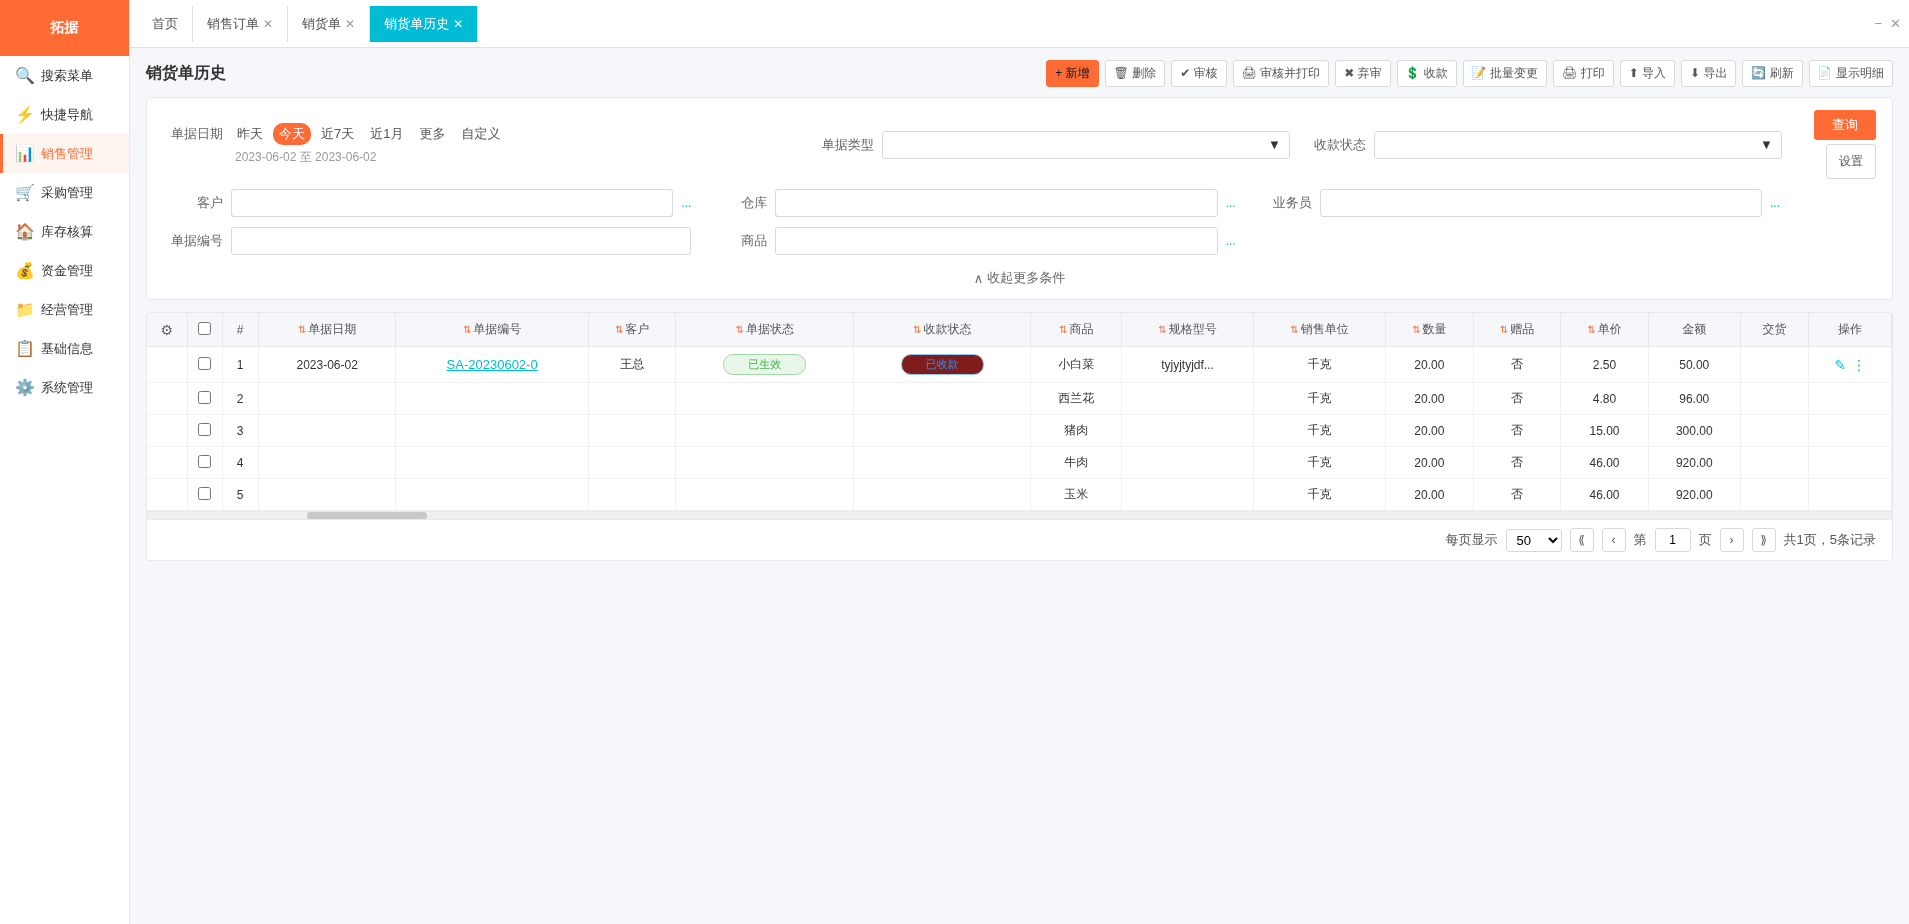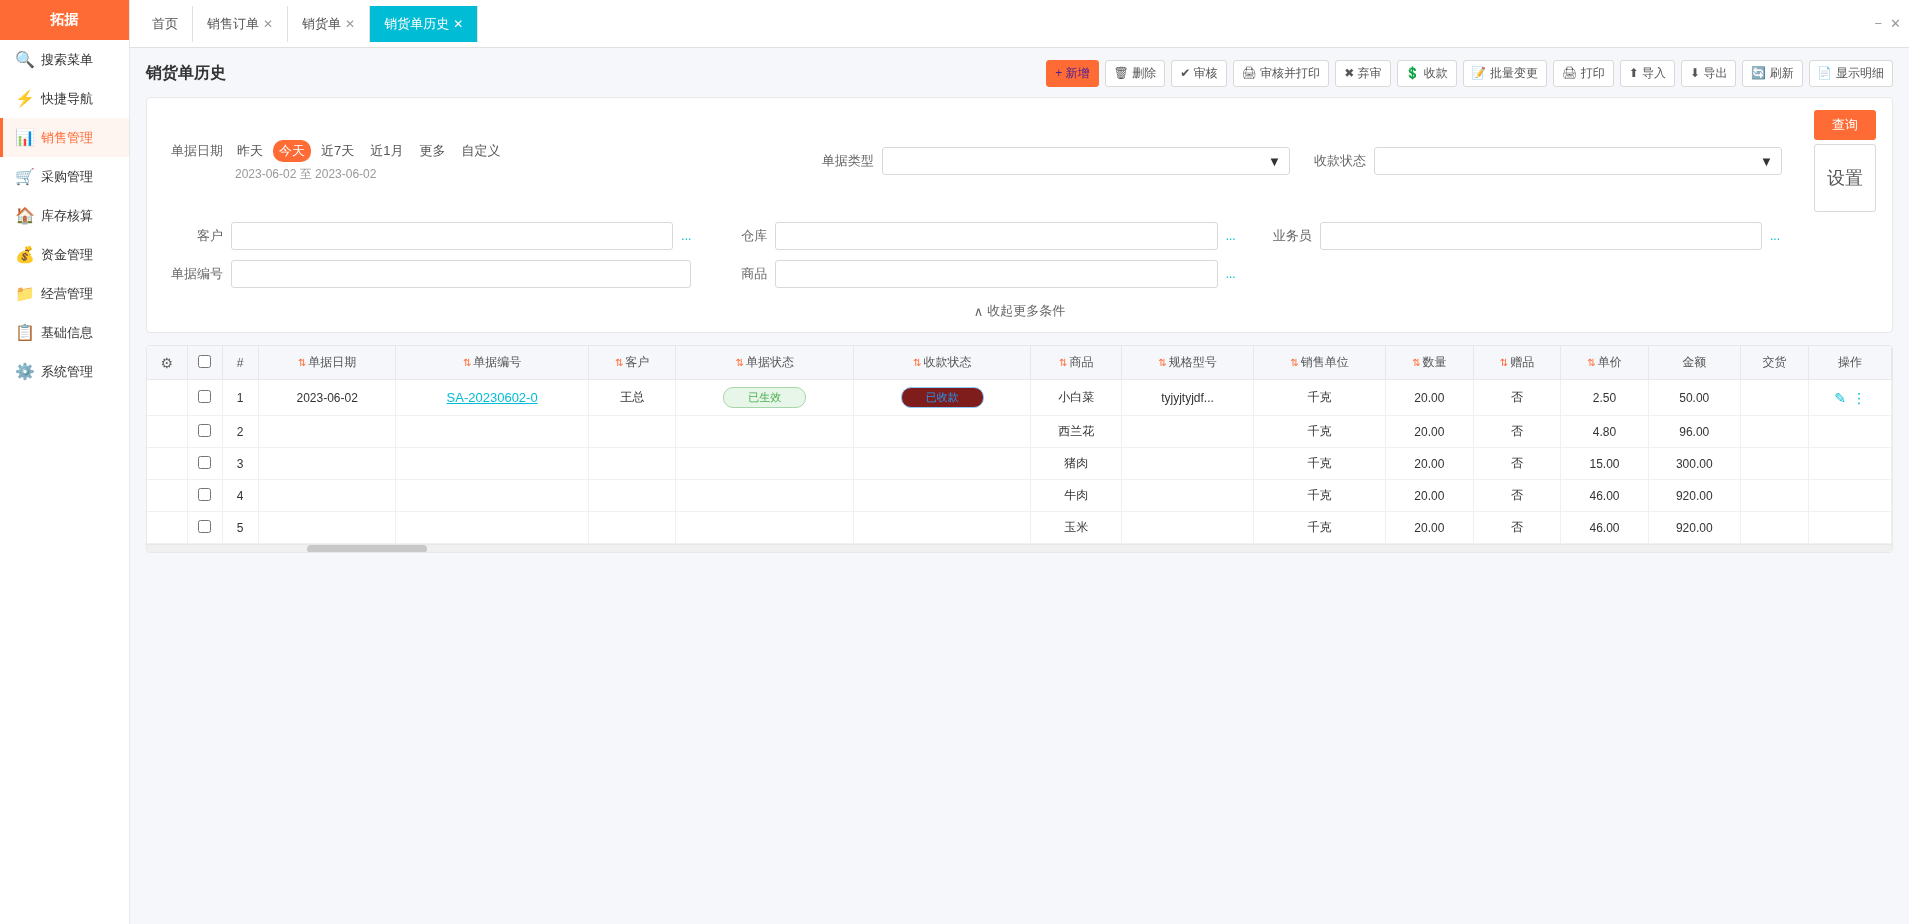--- a/index.html
+++ b/index.html
@@ -8,21 +8,21 @@
     
     .sidebar {
       width: 130px;
       background: #fff;
       border-right: 1px solid #e8e8e8;
       display: flex;
       flex-direction: column;
       flex-shrink: 0;
     }
     .sidebar-logo {
-      height: 40px;
+      height: 56px;
       background: #ff6b35;
       display: flex;
       align-items: center;
       justify-content: center;
       color: #fff;
       font-size: 14px;
       font-weight: bold;
       padding: 0 8px;
     }
     .sidebar-item {
@@ -107,21 +107,21 @@
       gap: 3px;
       padding: 4px 8px;
       border: 1px solid #d9d9d9;
       border-radius: 3px;
       background: #fff;
       cursor: pointer;
       color: #555;
       font-size: 12px;
       white-space: nowrap;
     }
-    .toolbar-btn.primary { background: #ff6b35; color: #4c1d95; border-color: #ff6b35; }
+    .toolbar-btn.primary { background: #ff6b35; color: #0f172a; border-color: #ff6b35; }
 
     
     .search-area {
       background: #fff;
       border: 1px solid #e8e8e8;
       border-radius: 4px;
       padding: 12px 16px;
       margin-bottom: 12px;
     }
     .search-row {
@@ -217,23 +217,23 @@
       border-radius: 3px;
       padding: 6px 18px;
       cursor: pointer;
       font-size: 13px;
     }
     .btn-settings {
       background: #fff;
       color: #555;
       border: 1px solid #d9d9d9;
       border-radius: 3px;
-      padding: 21px 12px;
-      cursor: pointer;
-      font-size: 18px;
+      padding: 8px 12px;
+      cursor: pointer;
+      font-size: 12px;
     }
 
     
     .data-table-wrap {
       background: #fff;
       border: 1px solid #e8e8e8;
       border-radius: 4px;
       overflow: hidden;
     }
     .data-table {
@@ -641,16 +641,32 @@
               <td></td>
             </tr>
           </tbody>
       </table>
 
 
       <div class="scroll-bar-wrap">
         <div class="scroll-bar-thumb"></div>
       </div>
 
+      <div class="pagination-bar">
+        <span>每页显示</span>
+        <select class="page-size-select">
+          <option>50</option>
+          <option>100</option>
+          <option>200</option>
+        </select>
+        <div class="page-btn">⟪</div>
+        <div class="page-btn">‹</div>
+        <span>第</span>
+        <input class="page-input" type="text" value="1" style="">
+        <span>页</span>
+        <div class="page-btn">›</div>
+        <div class="page-btn">⟫</div>
+        <span>共1页，5条记录</span>
+      </div>
     </div>
 
   </div>
 </div>
 
 </body></html>

